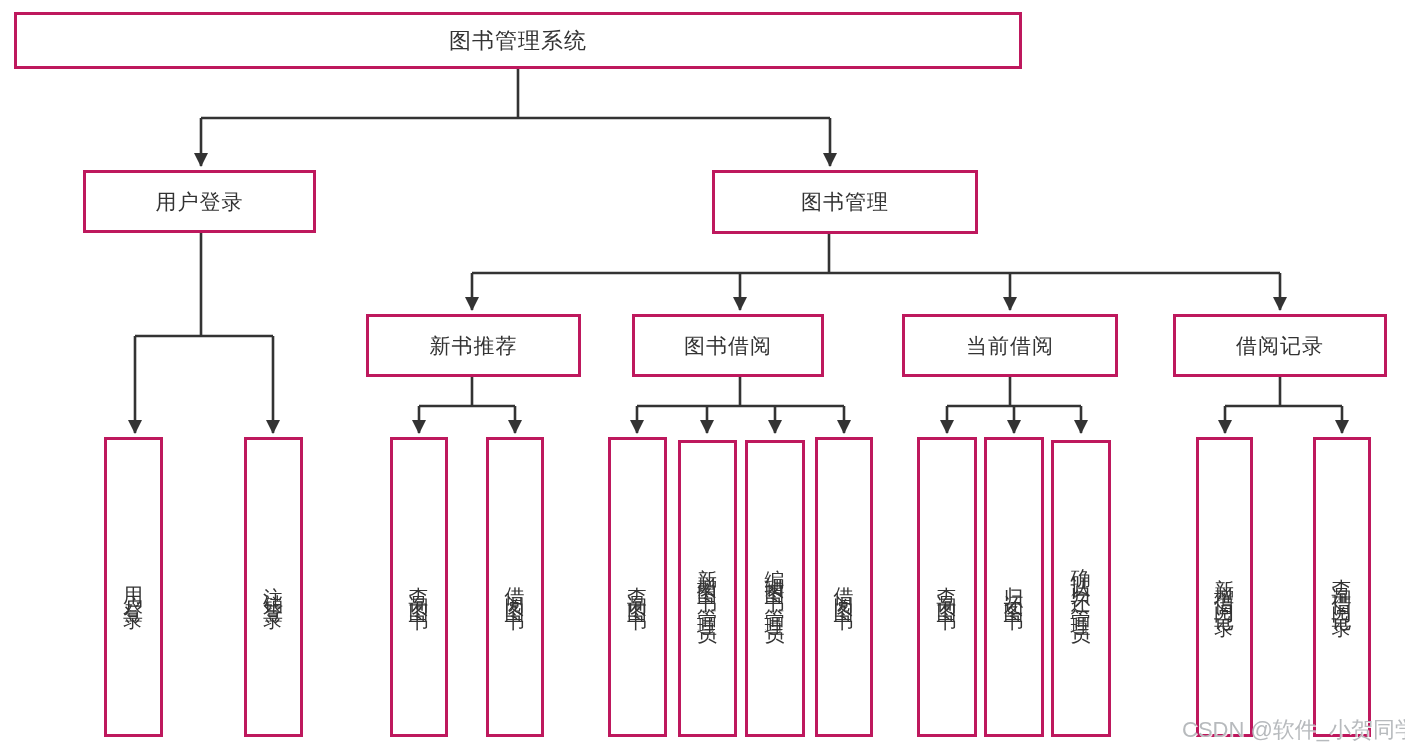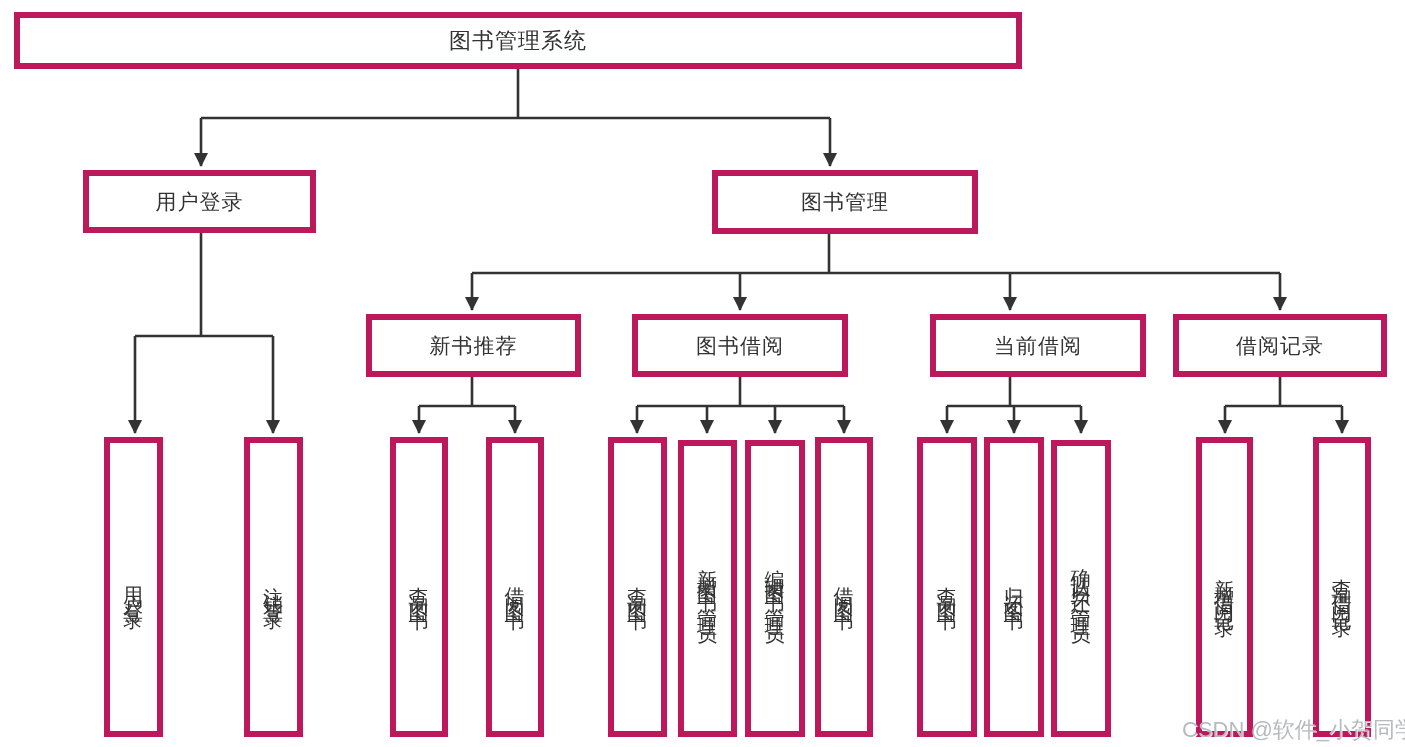--- a/index.html
+++ b/index.html
@@ -17,21 +17,21 @@
   }
   .connectors {
     position: absolute;
     left: 0;
     top: 0;
     pointer-events: none;
   }
   .box {
     position: absolute;
     box-sizing: border-box;
-    border: 6px solid #be185d;
+    border: 3px solid #be185d;
     background: #ffffff;
     display: flex;
     align-items: center;
     justify-content: center;
     color: #333333;
   }
   .hlabel {
     font-size: 21px;
     letter-spacing: 1px;
     white-space: nowrap;
@@ -110,24 +110,24 @@
   <div class="box" style="left:83px; top:170px; width:233px; height:63px;">
     <span class="hlabel">用户登录</span>
   </div>
   <div class="box" style="left:712px; top:170px; width:266px; height:64px;">
     <span class="hlabel">图书管理</span>
   </div>
 
   <div class="box" style="left:366px; top:314px; width:215px; height:63px;">
     <span class="hlabel">新书推荐</span>
   </div>
-  <div class="box" style="left:632px; top:314px; width:216px; height:63px;">
+  <div class="box" style="left:632px; top:314px; width:192px; height:63px;">
     <span class="hlabel">图书借阅</span>
   </div>
-  <div class="box" style="left:902px; top:314px; width:216px; height:63px;margin-left:28px;">
+  <div class="box" style="left:902px; top:314px; width:216px; height:63px;">
     <span class="hlabel">当前借阅</span>
   </div>
   <div class="box" style="left:1173px; top:314px; width:214px; height:63px;">
     <span class="hlabel">借阅记录</span>
   </div>
 
   <div class="box" style="left:104px; top:437px; width:59px; height:300px;">
     <span class="vlabel">用户登录</span>
   </div>
   <div class="box" style="left:244px; top:437px; width:59px; height:300px;">

